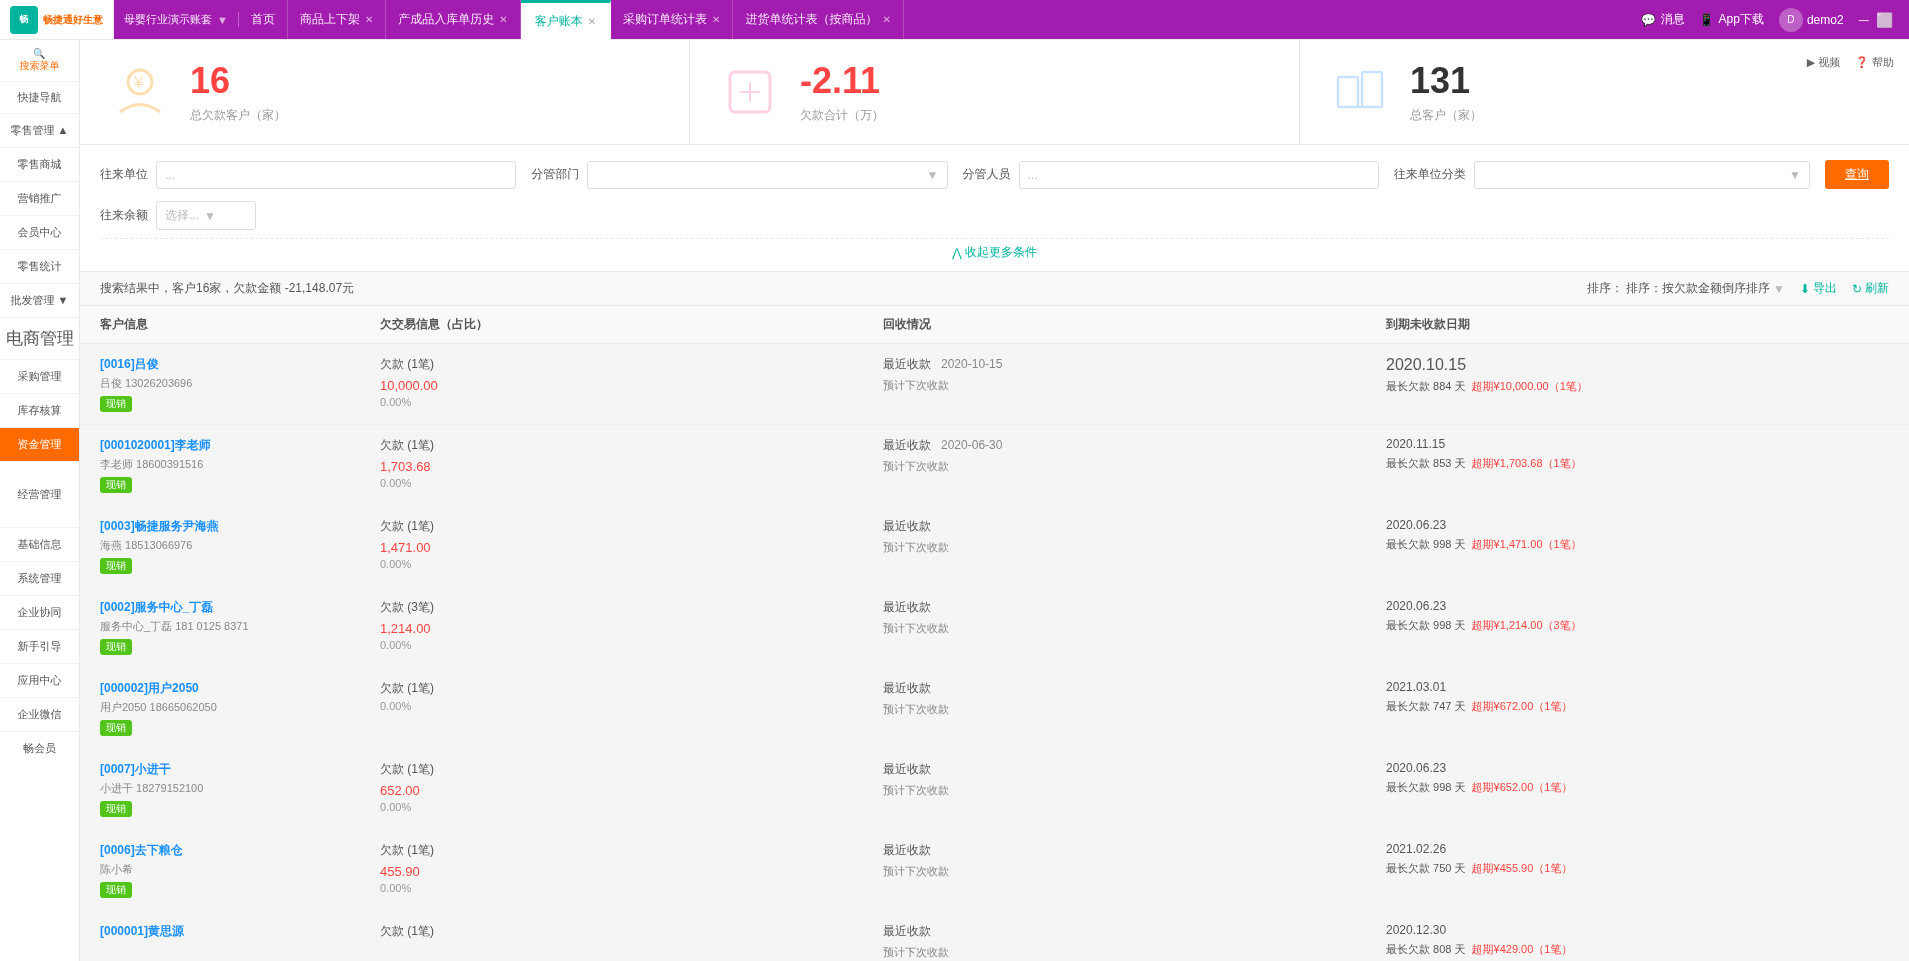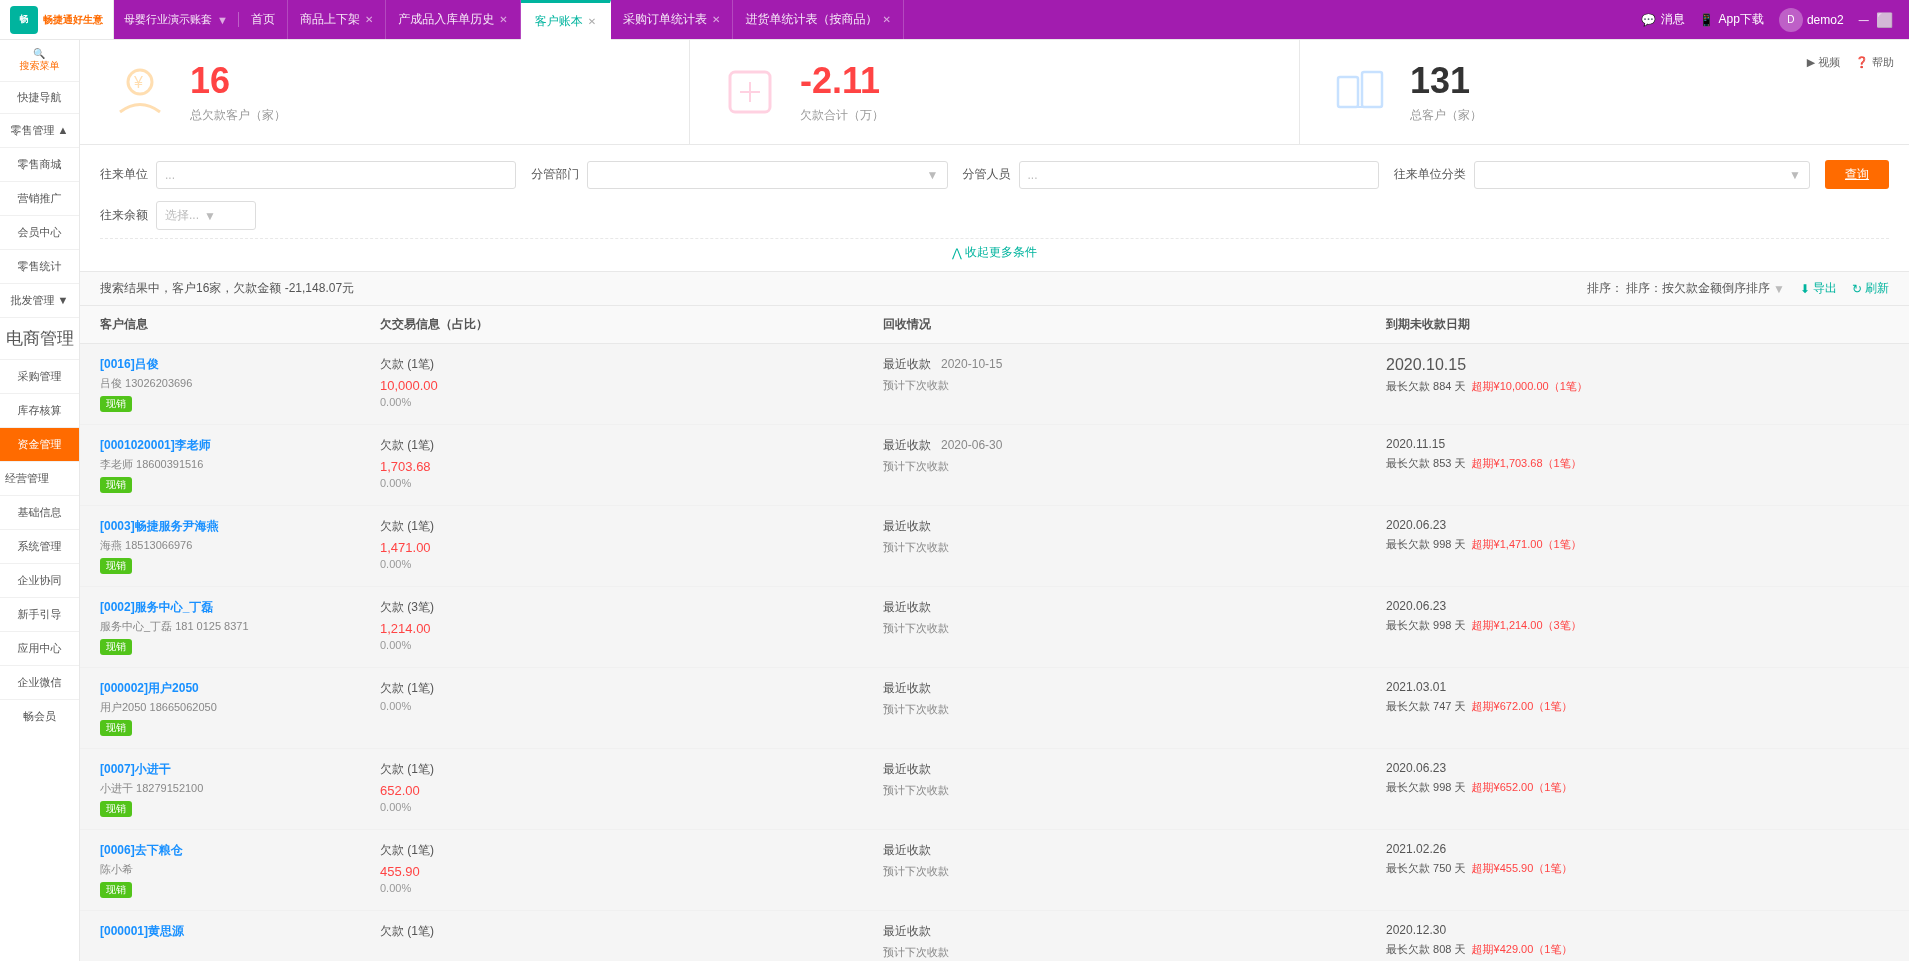--- a/index.html
+++ b/index.html
@@ -91,21 +91,21 @@
     <div style="padding:9px 5px;text-align:center;font-size:11px;color:#555;border-bottom:1px solid #f0f0f0;cursor:pointer;">零售管理 ▲</div>
     <div style="padding:9px 5px;text-align:center;font-size:11px;color:#555;border-bottom:1px solid #f0f0f0;cursor:pointer;">零售商城</div>
     <div style="padding:9px 5px;text-align:center;font-size:11px;color:#555;border-bottom:1px solid #f0f0f0;cursor:pointer;">营销推广</div>
     <div style="padding:9px 5px;text-align:center;font-size:11px;color:#555;border-bottom:1px solid #f0f0f0;cursor:pointer;">会员中心</div>
     <div style="padding:9px 5px;text-align:center;font-size:11px;color:#555;border-bottom:1px solid #f0f0f0;cursor:pointer;">零售统计</div>
     <div style="padding:9px 5px;text-align:center;font-size:11px;color:#555;border-bottom:1px solid #f0f0f0;cursor:pointer;">批发管理 ▼</div>
     <div style="padding:9px 5px;text-align:right;font-size:17px;color:#555;border-bottom:1px solid #f0f0f0;cursor:pointer;">电商管理</div>
     <div style="padding:9px 5px;text-align:center;font-size:11px;color:#555;border-bottom:1px solid #f0f0f0;cursor:pointer;">采购管理</div>
     <div style="padding:9px 5px;text-align:center;font-size:11px;color:#555;border-bottom:1px solid #f0f0f0;cursor:pointer;">库存核算</div>
     <div style="padding:9px 5px;text-align:center;font-size:11px;color:#fff;border-bottom:1px solid #f0f0f0;cursor:pointer;background:#ff6b00;">资金管理</div>
-    <div style="padding:9px 5px;text-align:left;font-size:11px;color:#555;border-bottom:1px solid #f0f0f0;cursor:pointer;">经营管理</div>
+    <div style="padding:25px 5px;text-align:center;font-size:11px;color:#555;border-bottom:1px solid #f0f0f0;cursor:pointer;">经营管理</div>
     <div style="padding:9px 5px;text-align:center;font-size:11px;color:#555;border-bottom:1px solid #f0f0f0;cursor:pointer;">基础信息</div>
     <div style="padding:9px 5px;text-align:center;font-size:11px;color:#555;border-bottom:1px solid #f0f0f0;cursor:pointer;">系统管理</div>
     <div style="padding:9px 5px;text-align:center;font-size:11px;color:#555;border-bottom:1px solid #f0f0f0;cursor:pointer;">企业协同</div>
     <div style="padding:9px 5px;text-align:center;font-size:11px;color:#555;border-bottom:1px solid #f0f0f0;cursor:pointer;">新手引导</div>
     <div style="padding:9px 5px;text-align:center;font-size:11px;color:#555;border-bottom:1px solid #f0f0f0;cursor:pointer;">应用中心</div>
     <div style="padding:9px 5px;text-align:center;font-size:11px;color:#555;border-bottom:1px solid #f0f0f0;cursor:pointer;">企业微信</div>
     <div style="padding:9px 5px;text-align:center;font-size:11px;color:#555;cursor:pointer;">畅会员</div>
   </div>
 
   <div class="main-content">

